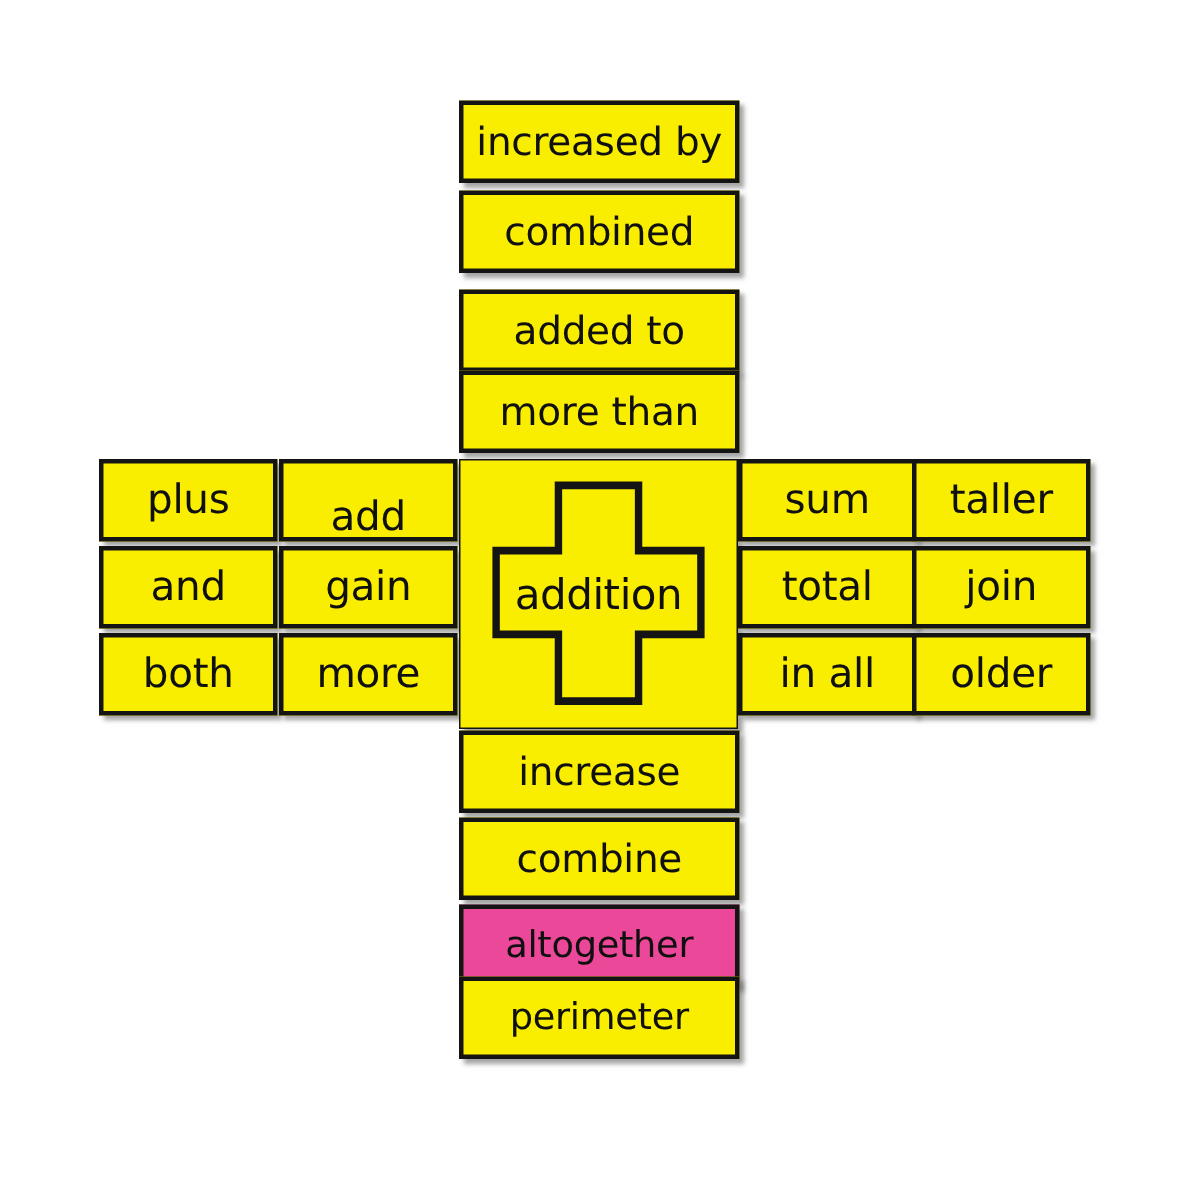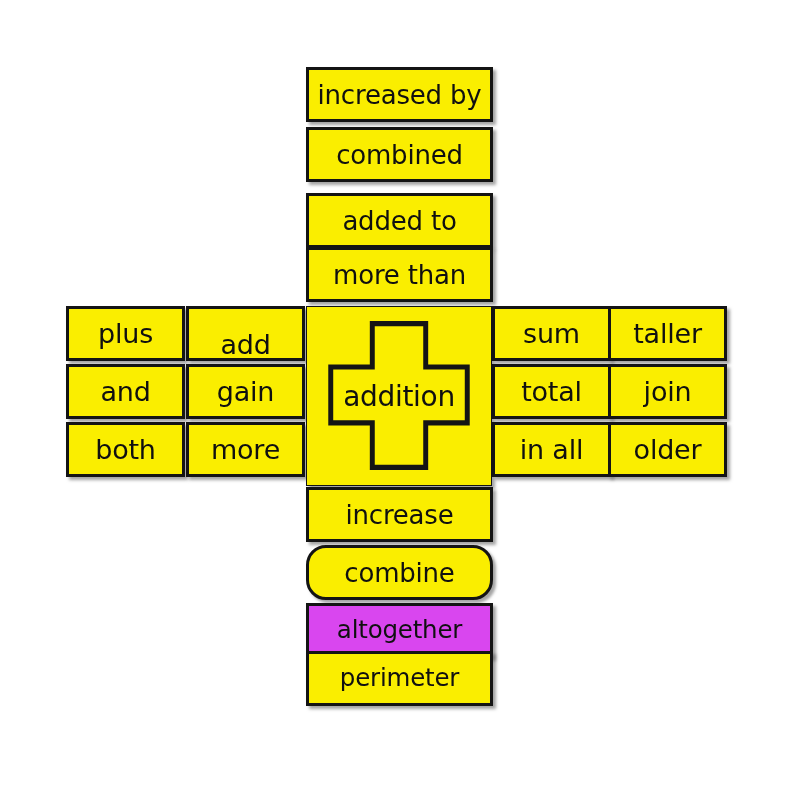--- a/index.html
+++ b/index.html
@@ -152,23 +152,23 @@
   <div class="card side" style="left: 492px; top: 422px; background: rgb(250, 238, 0); border-color: rgb(20, 20, 20);">
     <span>in all</span>
   </div>
   <div class="card side" style="left: 608px; top: 422px; background: rgb(250, 238, 0); border-color: rgb(20, 20, 20);">
     <span>older</span>
   </div>
 
   <div class="card col" style="left: 306px; top: 487px; background: rgb(250, 238, 0); border-color: rgb(20, 20, 20);">
     <span>increase</span>
   </div>
-  <div class="card col" style="left: 306px; top: 545px; background: rgb(250, 238, 0); border-color: rgb(20, 20, 20); border-radius: 20px;">
+  <div class="card col" style="left: 306px; top: 545px; background: rgb(250, 238, 0); border-color: rgb(20, 20, 20);">
     <span>combine</span>
   </div>
-  <div class="card col tight" style="left: 306px; top: 603px; background: #d946ef; border-color: rgb(20, 20, 20);">
+  <div class="card col tight" style="left: 306px; top: 603px; background: #ec4899; border-color: rgb(20, 20, 20);">
     <span>altogether</span>
   </div>
   <div class="card col tight" style="left: 306px; top: 651px; background: rgb(250, 238, 0); border-color: rgb(20, 20, 20);">
     <span>perimeter</span>
   </div>
 
 </div>
 
 </body></html>

